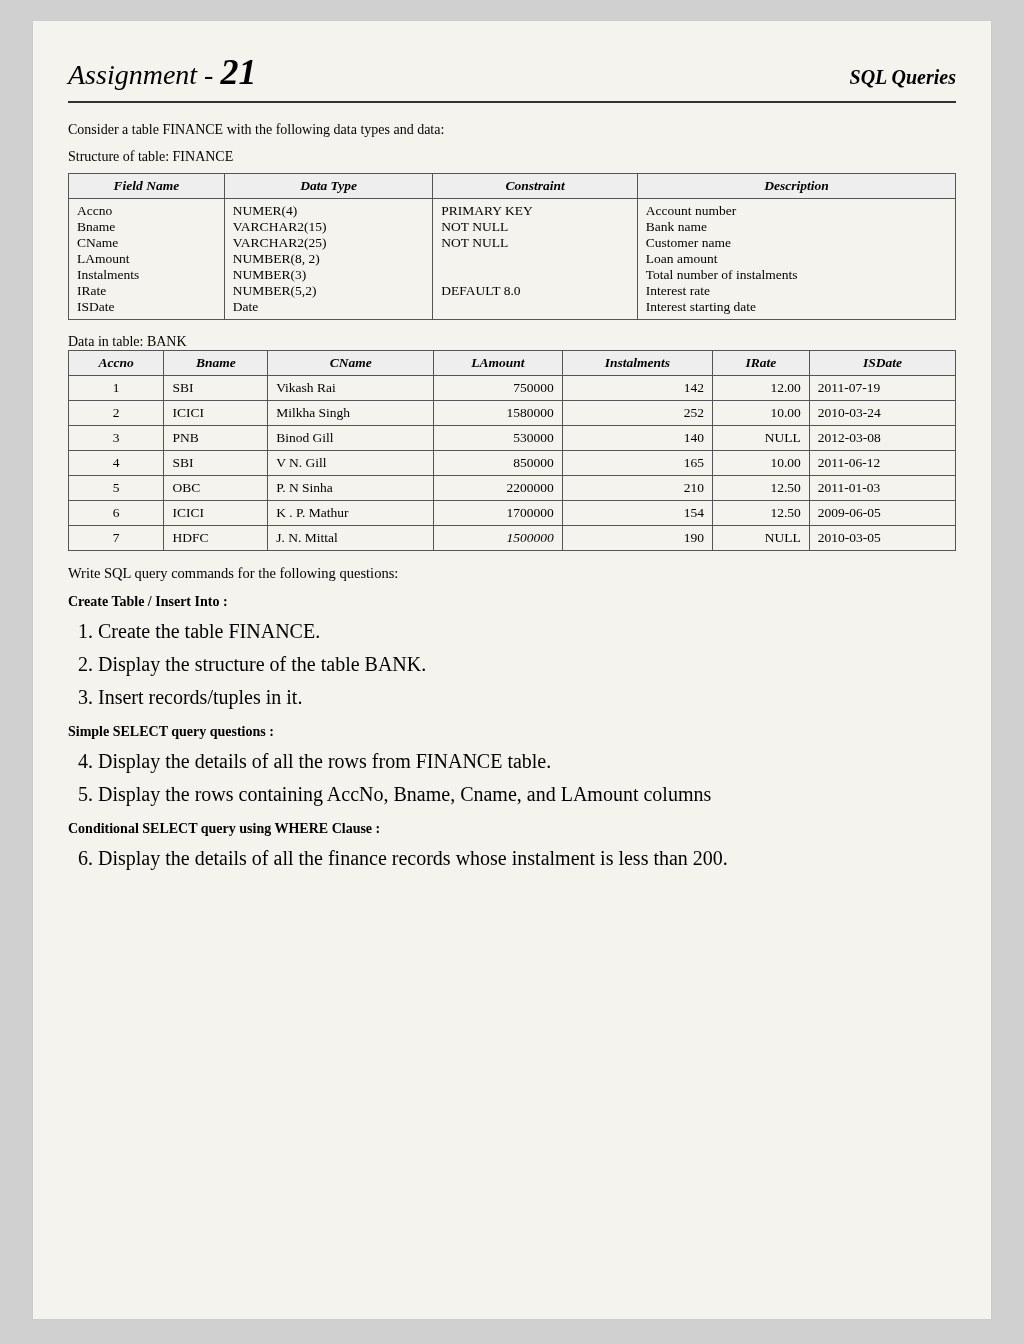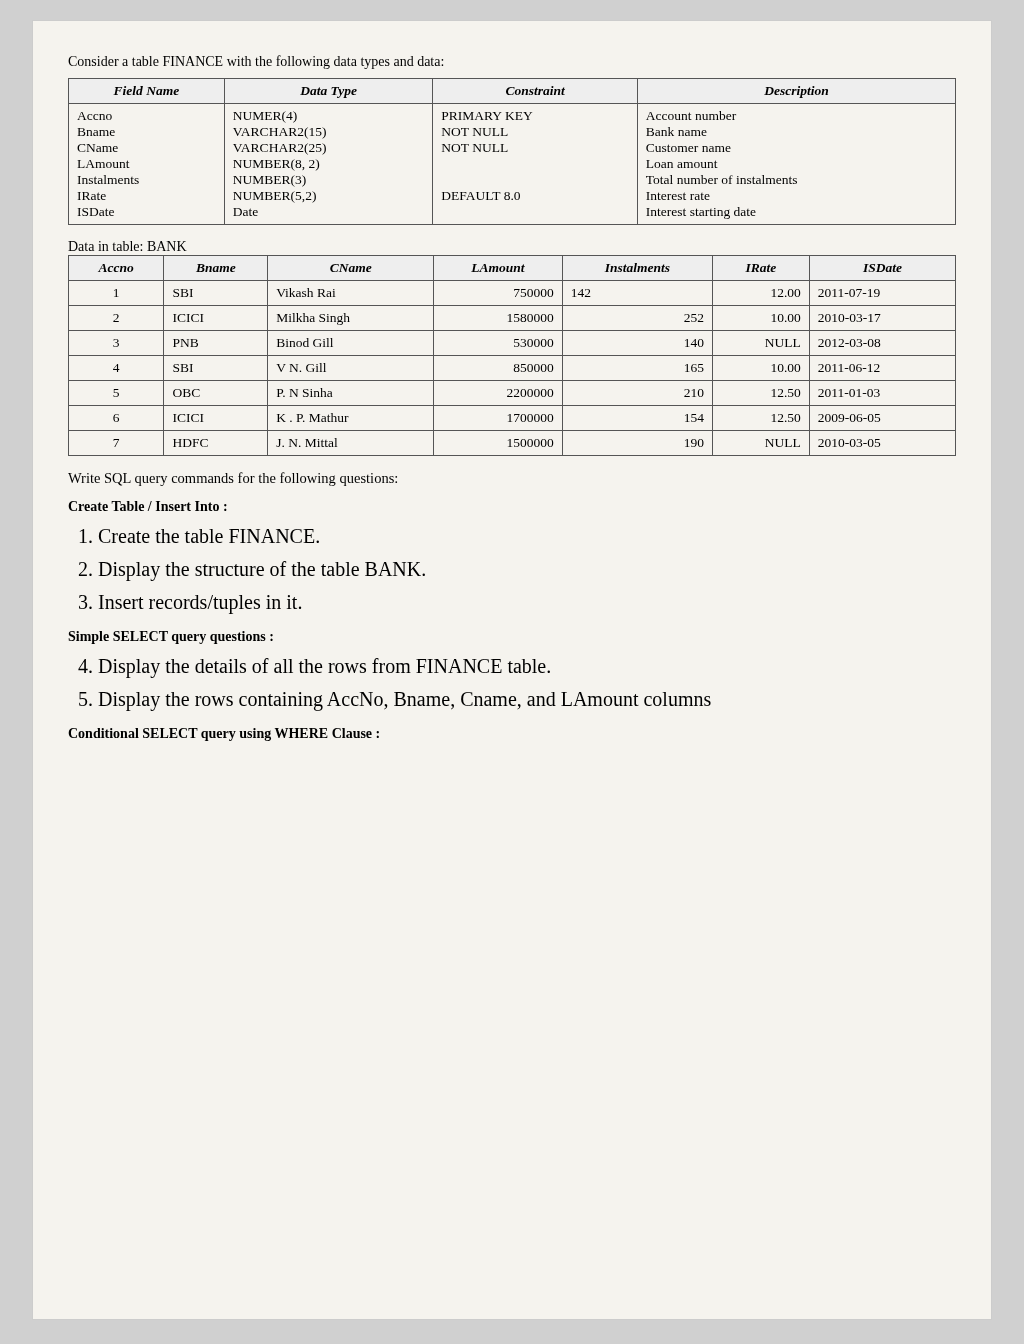--- a/index.html
+++ b/index.html
@@ -104,22 +104,31 @@
     }
     .data-label {
       font-size: 14px;
     }
   </style>
 </head>
 <body>
 
 <div class="page">
 
+  <div class="header">
+    <div>
+      <span class="header-title">
+        <span>Assignment - </span><strong>21</strong>
+      </span>
+    </div>
+    <div class="header-subtitle">SQL Queries</div>
+  </div>
 
   <p class="intro-text">Consider a table FINANCE with the following data types and data:</p>
+  <p class="intro-text">Structure of table: FINANCE</p>
 
   <table class="structure-table">
     <thead>
       <tr>
         <th>Field Name</th>
         <th>Data Type</th>
         <th>Constraint</th>
         <th>Description</th>
       </tr>
     </thead>
@@ -146,32 +155,32 @@
           <th>IRate</th>
           <th>ISDate</th>
         </tr>
     </thead>
     <tbody id="bank-tbody">
     <tr>
           <td style="text-align: center;">1</td>
           <td>SBI</td>
           <td>Vikash Rai</td>
           <td style="text-align: right;">750000</td>
-          <td style="text-align: left;">142</td>
+          <td style="text-align: right;">142</td>
           <td style="text-align: right;">12.00</td>
           <td>2011-07-19</td>
         </tr>
         <tr>
           <td style="text-align: center;">2</td>
           <td>ICICI</td>
           <td>Milkha Singh</td>
           <td style="text-align: right;">1580000</td>
           <td style="text-align: right;">252</td>
           <td style="text-align: right;">10.00</td>
-          <td>2010-03-17</td>
+          <td>2010-03-24</td>
         </tr>
         <tr>
           <td style="text-align: center;">3</td>
           <td>PNB</td>
           <td>Binod Gill</td>
           <td style="text-align: right;">530000</td>
           <td style="text-align: right;">140</td>
           <td style="text-align: right;">NULL</td>
           <td>2012-03-08</td>
         </tr>
@@ -199,21 +208,21 @@
           <td>K . P. Mathur</td>
           <td style="text-align: right;">1700000</td>
           <td style="text-align: right;">154</td>
           <td style="text-align: right;">12.50</td>
           <td>2009-06-05</td>
         </tr>
         <tr>
           <td style="text-align: center;">7</td>
           <td>HDFC</td>
           <td>J. N. Mittal</td>
-          <td style="">1500000</td>
+          <td style=" font-style: italic;">1500000</td>
           <td style="text-align: right;">190</td>
           <td style="text-align: right;">NULL</td>
           <td>2010-03-05</td>
         </tr>
       </tbody>
   </table>
 
   <p class="section-label">Write SQL query commands for the following questions:</p>
 
   <div id="sections-container">
@@ -222,15 +231,18 @@
         <li>1. Create the table FINANCE.</li>
         <li>2. Display the structure of the table BANK.</li>
         <li>3. Insert records/tuples in it.</li>
       </ul>
       <p class="section-title">Simple SELECT query questions :</p>
       <ul class="question-list">
         <li>4. Display the details of all the rows from FINANCE table.</li>
         <li>5. Display the rows containing AccNo, Bname, Cname, and LAmount columns</li>
       </ul>
       <p class="section-title">Conditional SELECT query using WHERE Clause :</p>
+      <ul class="question-list">
+        <li>6. Display the details of all the finance records whose instalment is less than 200.</li>
+      </ul>
     </div>
 
 </div>
 
 </body></html>

